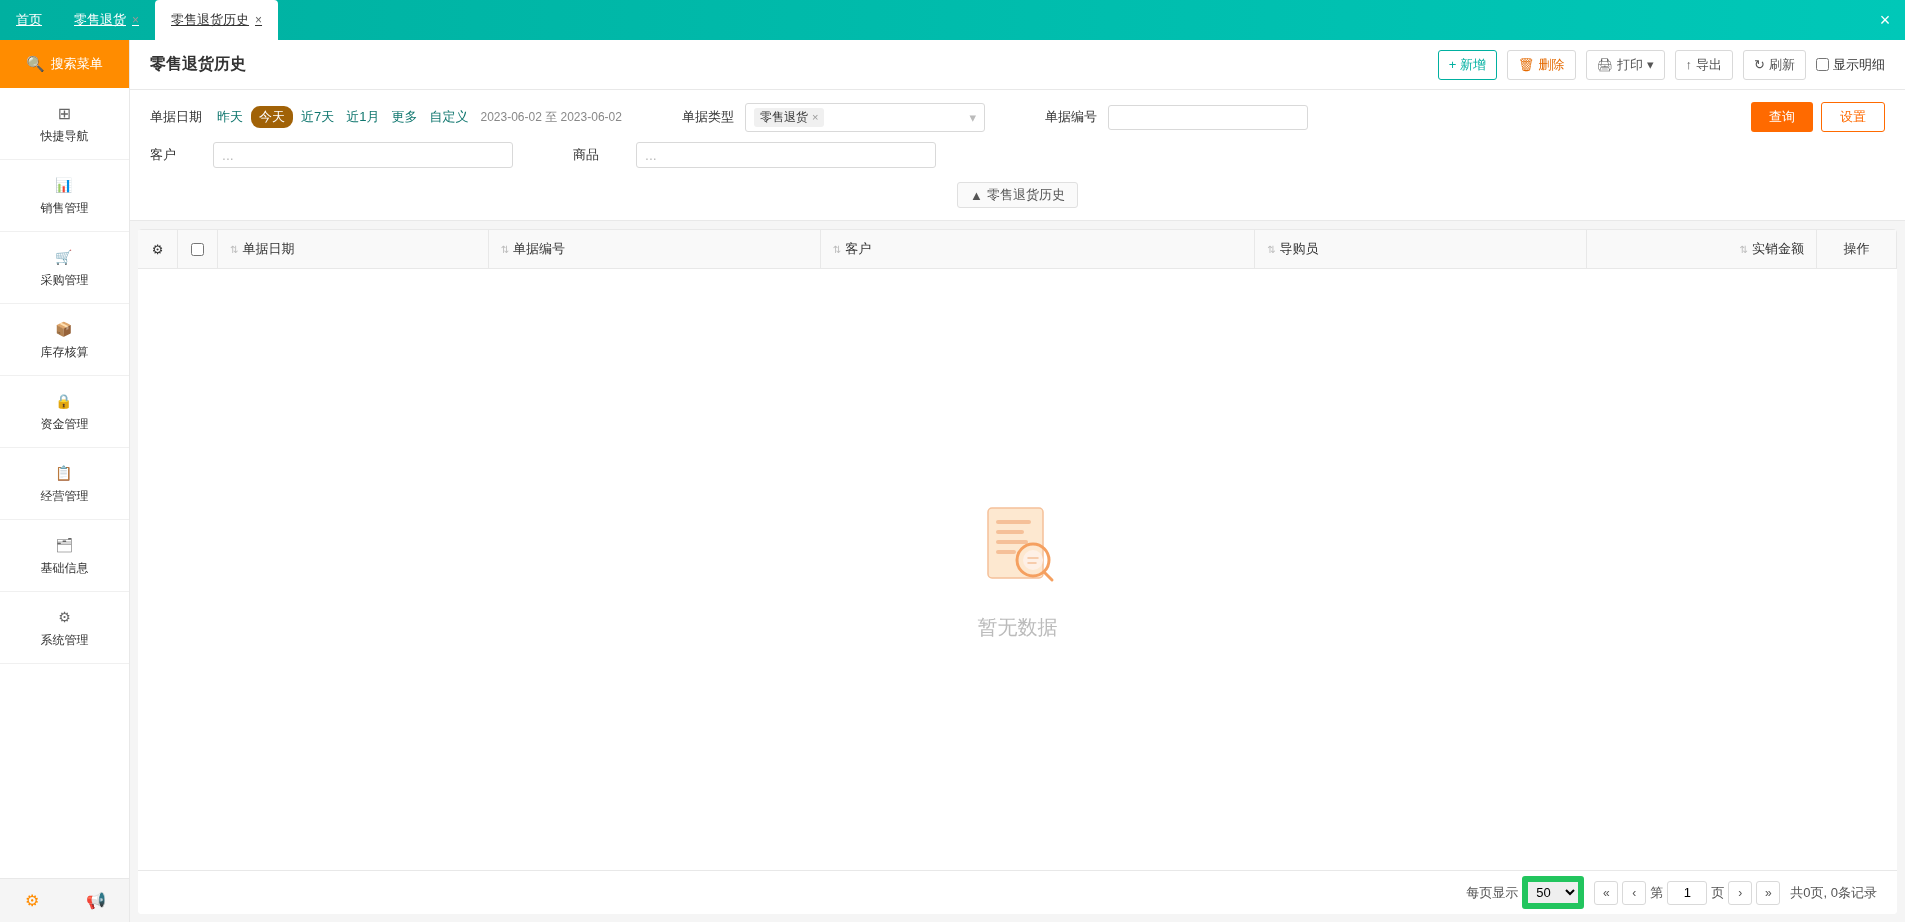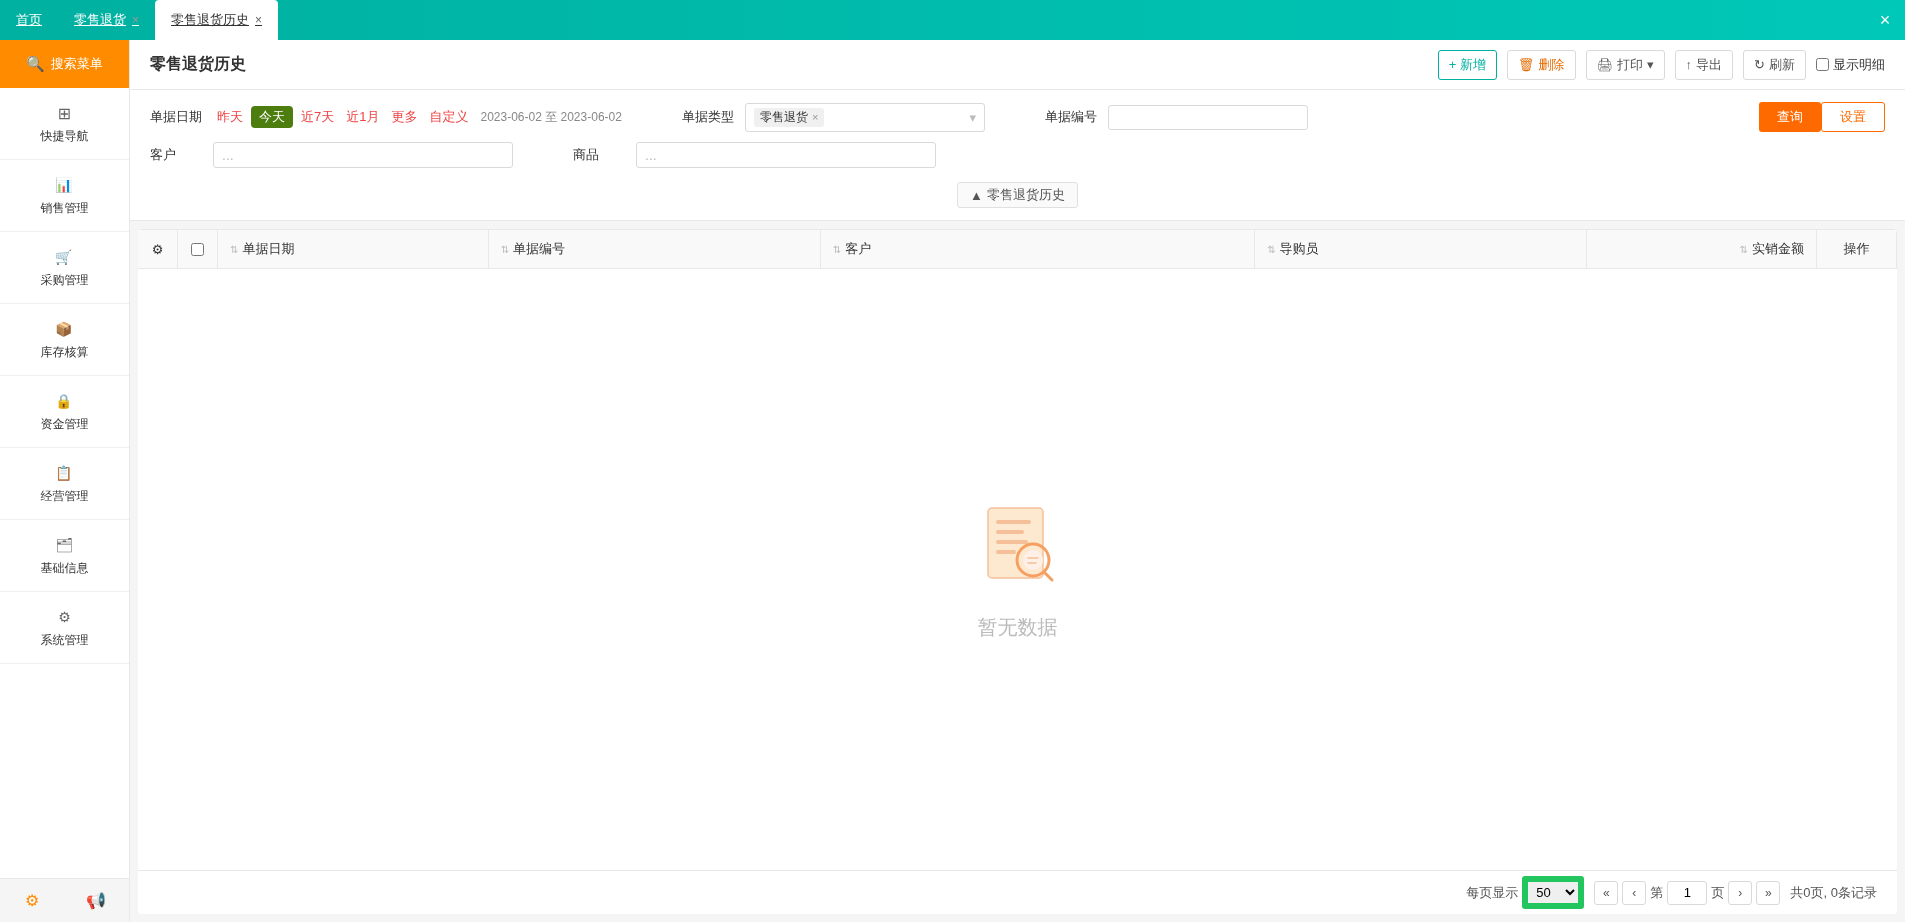--- a/index.html
+++ b/index.html
@@ -230,28 +230,28 @@
       white-space: nowrap;
       min-width: 55px;
     }
     .filter-date-options {
       display: flex;
       align-items: center;
       gap: 4px;
     }
     .date-option {
       font-size: 13px;
-      color: #ef4444;
+      color: #0f766e;
       cursor: pointer;
       padding: 2px 4px;
     }
     .date-option.active {
-      background: #4d7c0f;
+      background: #a16207;
       color: #fff;
-      border-radius: 4px;
+      border-radius: 9px;
       padding: 2px 8px;
     }
     .date-range {
       font-size: 12px;
       color: #888;
     }
     .filter-select {
       display: flex;
       align-items: center;
       border: 1px solid #d9d9d9;
@@ -546,21 +546,21 @@
             <span style="flex:1;"></span>
             <span style="color:#bbb;">▾</span>
           </div>
         </div>
 
         <div class="filter-group" style="margin-left:40px;">
           <span class="filter-label">单据编号</span>
           <input class="filter-input" type="text" style="min-width: 200px;">
         </div>
 
-        <div style="margin-left:auto; display:flex; align-items:center;padding-left:40px;">
+        <div style="margin-left:auto; display:flex; gap:8px; align-items:center;padding-left:40px;">
           <button class="btn-query">查询</button>
           <button class="btn-setting">设置</button>
         </div>
       </div>
 
       <div class="filter-row">
 
         <div class="filter-group">
           <span class="filter-label">客户</span>
           <div class="filter-select" style="min-width:300px;">

